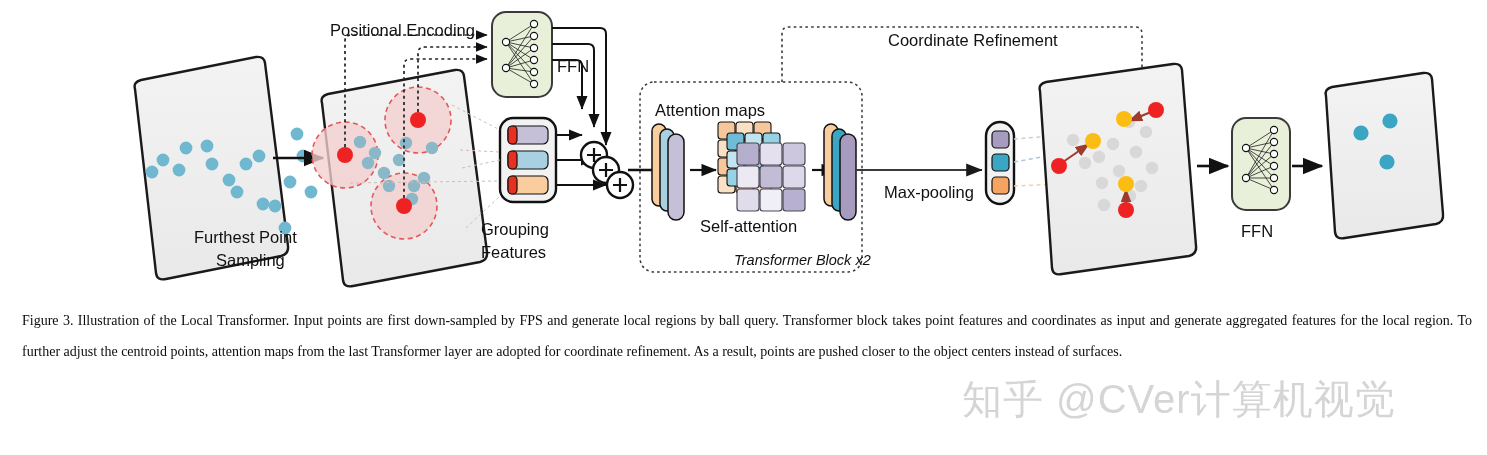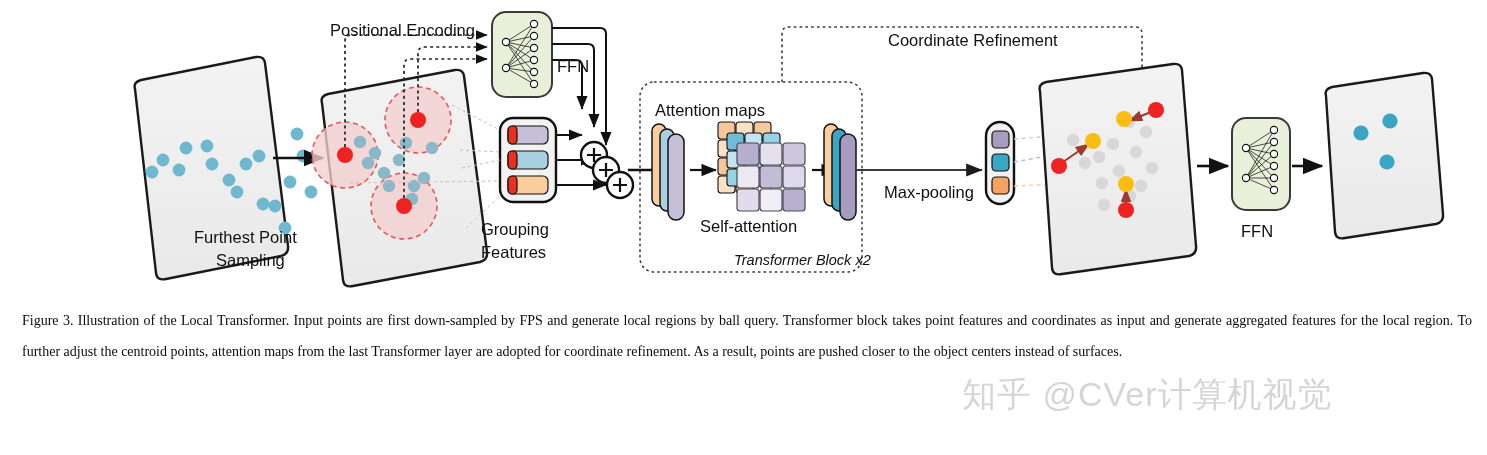--- a/index.html
+++ b/index.html
@@ -19,21 +19,21 @@
   #caption{
     position:absolute;left:22px;top:305px;width:1450px;
     font-family:"Liberation Serif", serif;
     font-size:14px;line-height:31px;color:#0b0b0b;
     text-align:justify;
     text-align-last:left;
   }
   #watermark{
     position:absolute;left:962px;top:372px;
     font-family:"Liberation Sans", sans-serif;
-    font-size:34px;letter-spacing:1px;
+    font-size:40px;letter-spacing:1px;
     color:rgba(150,150,150,0.40);
     white-space:nowrap;
     pointer-events:none;
   }
 </style>
 </head>
 <body>
 
 <div id="figure-root">
 

